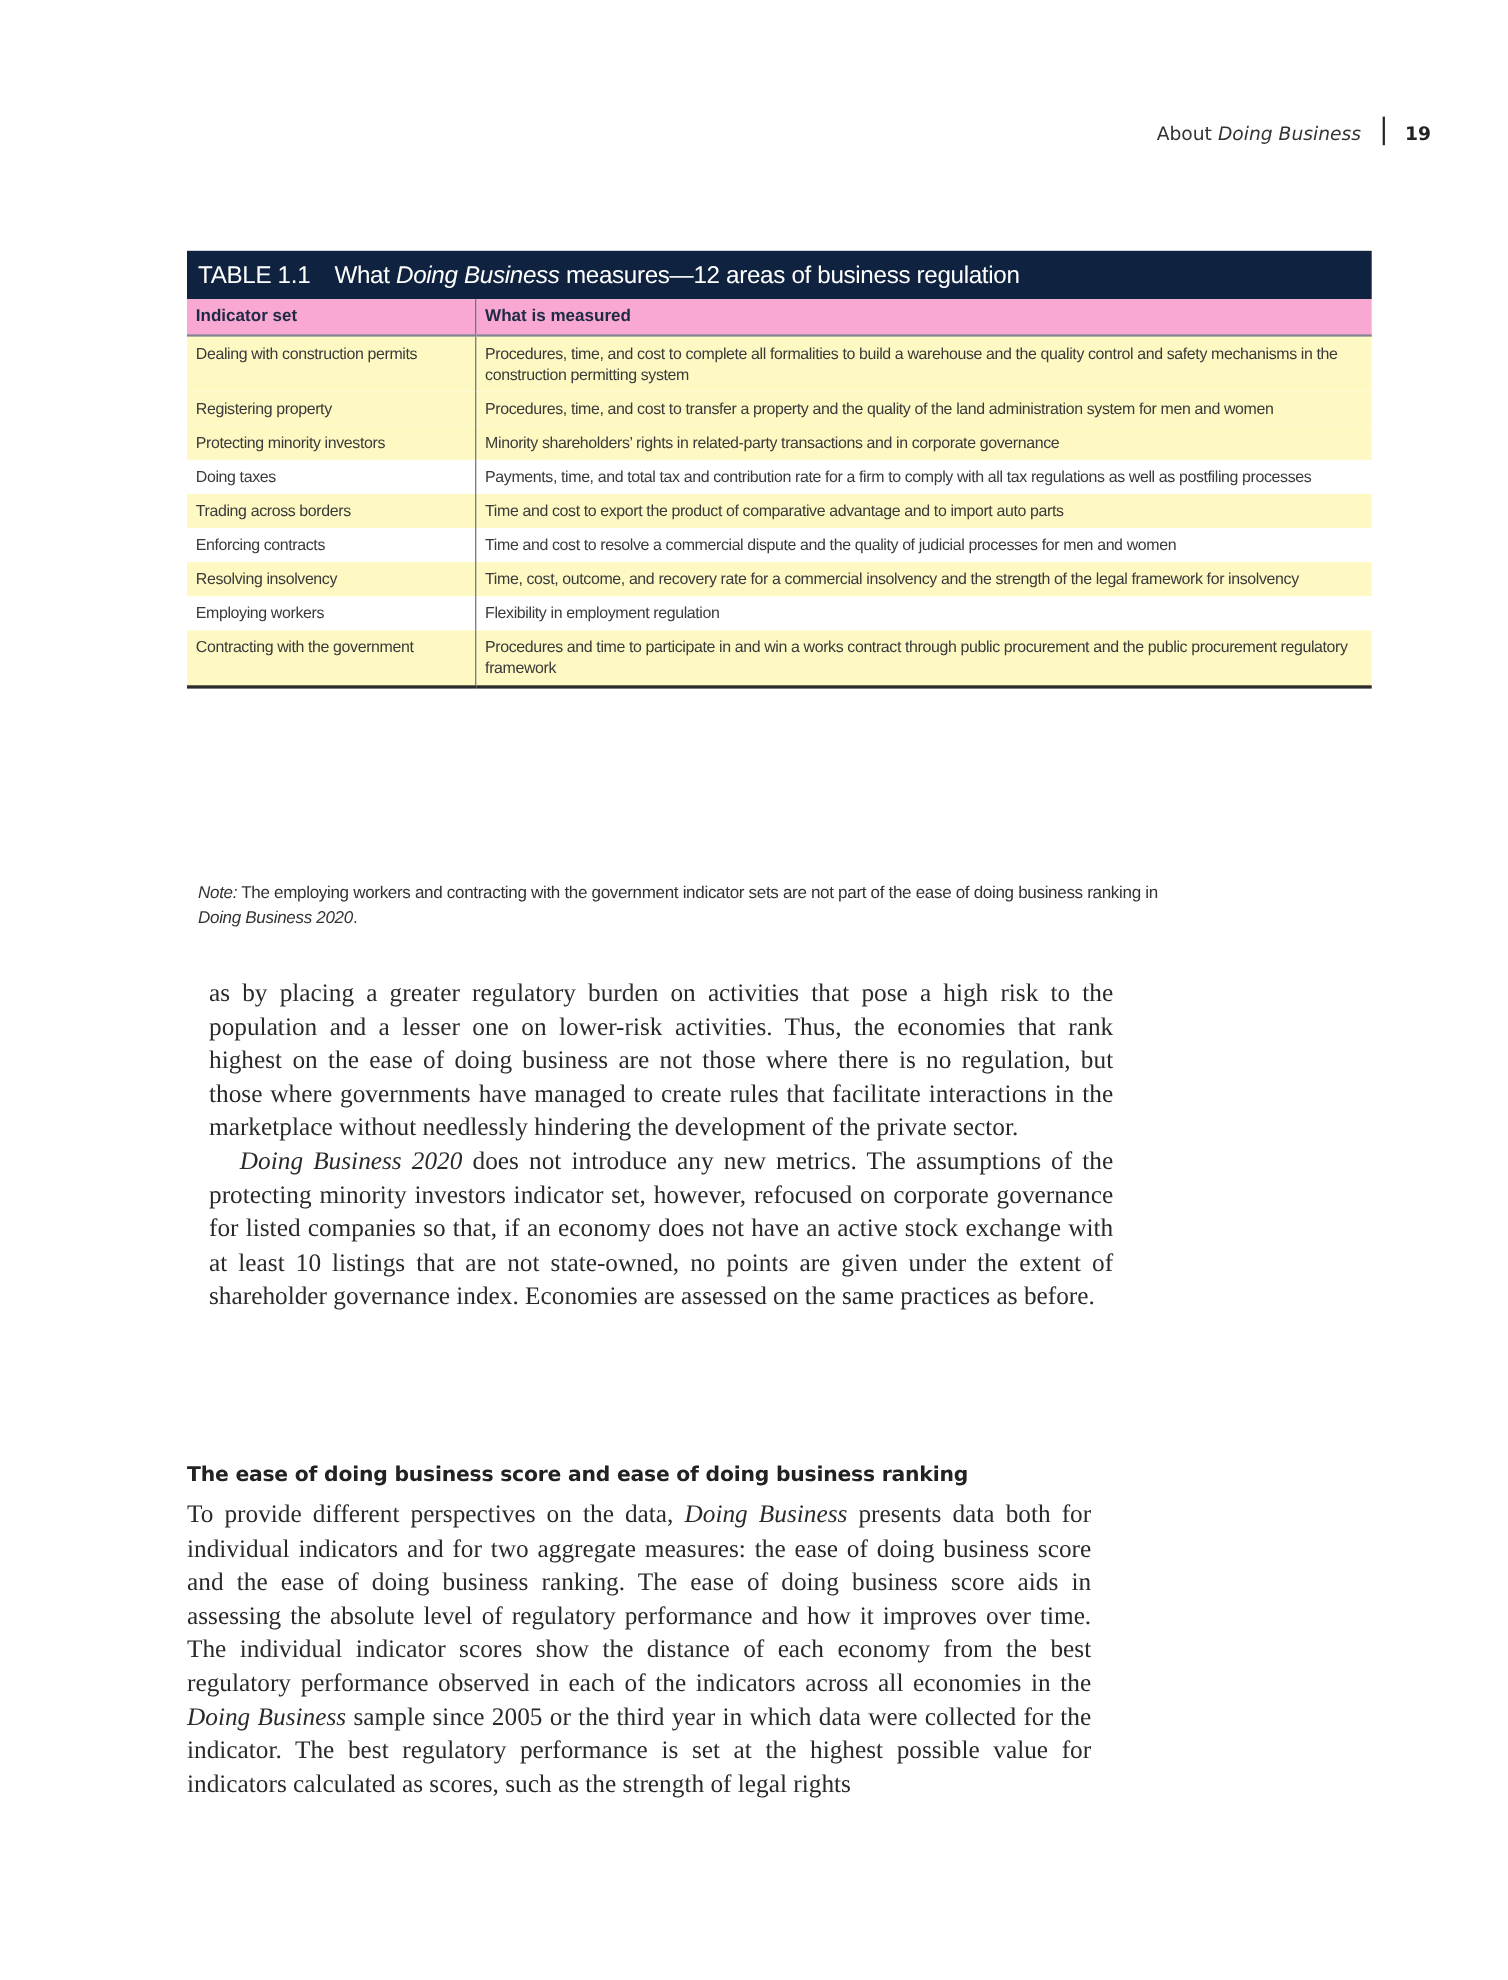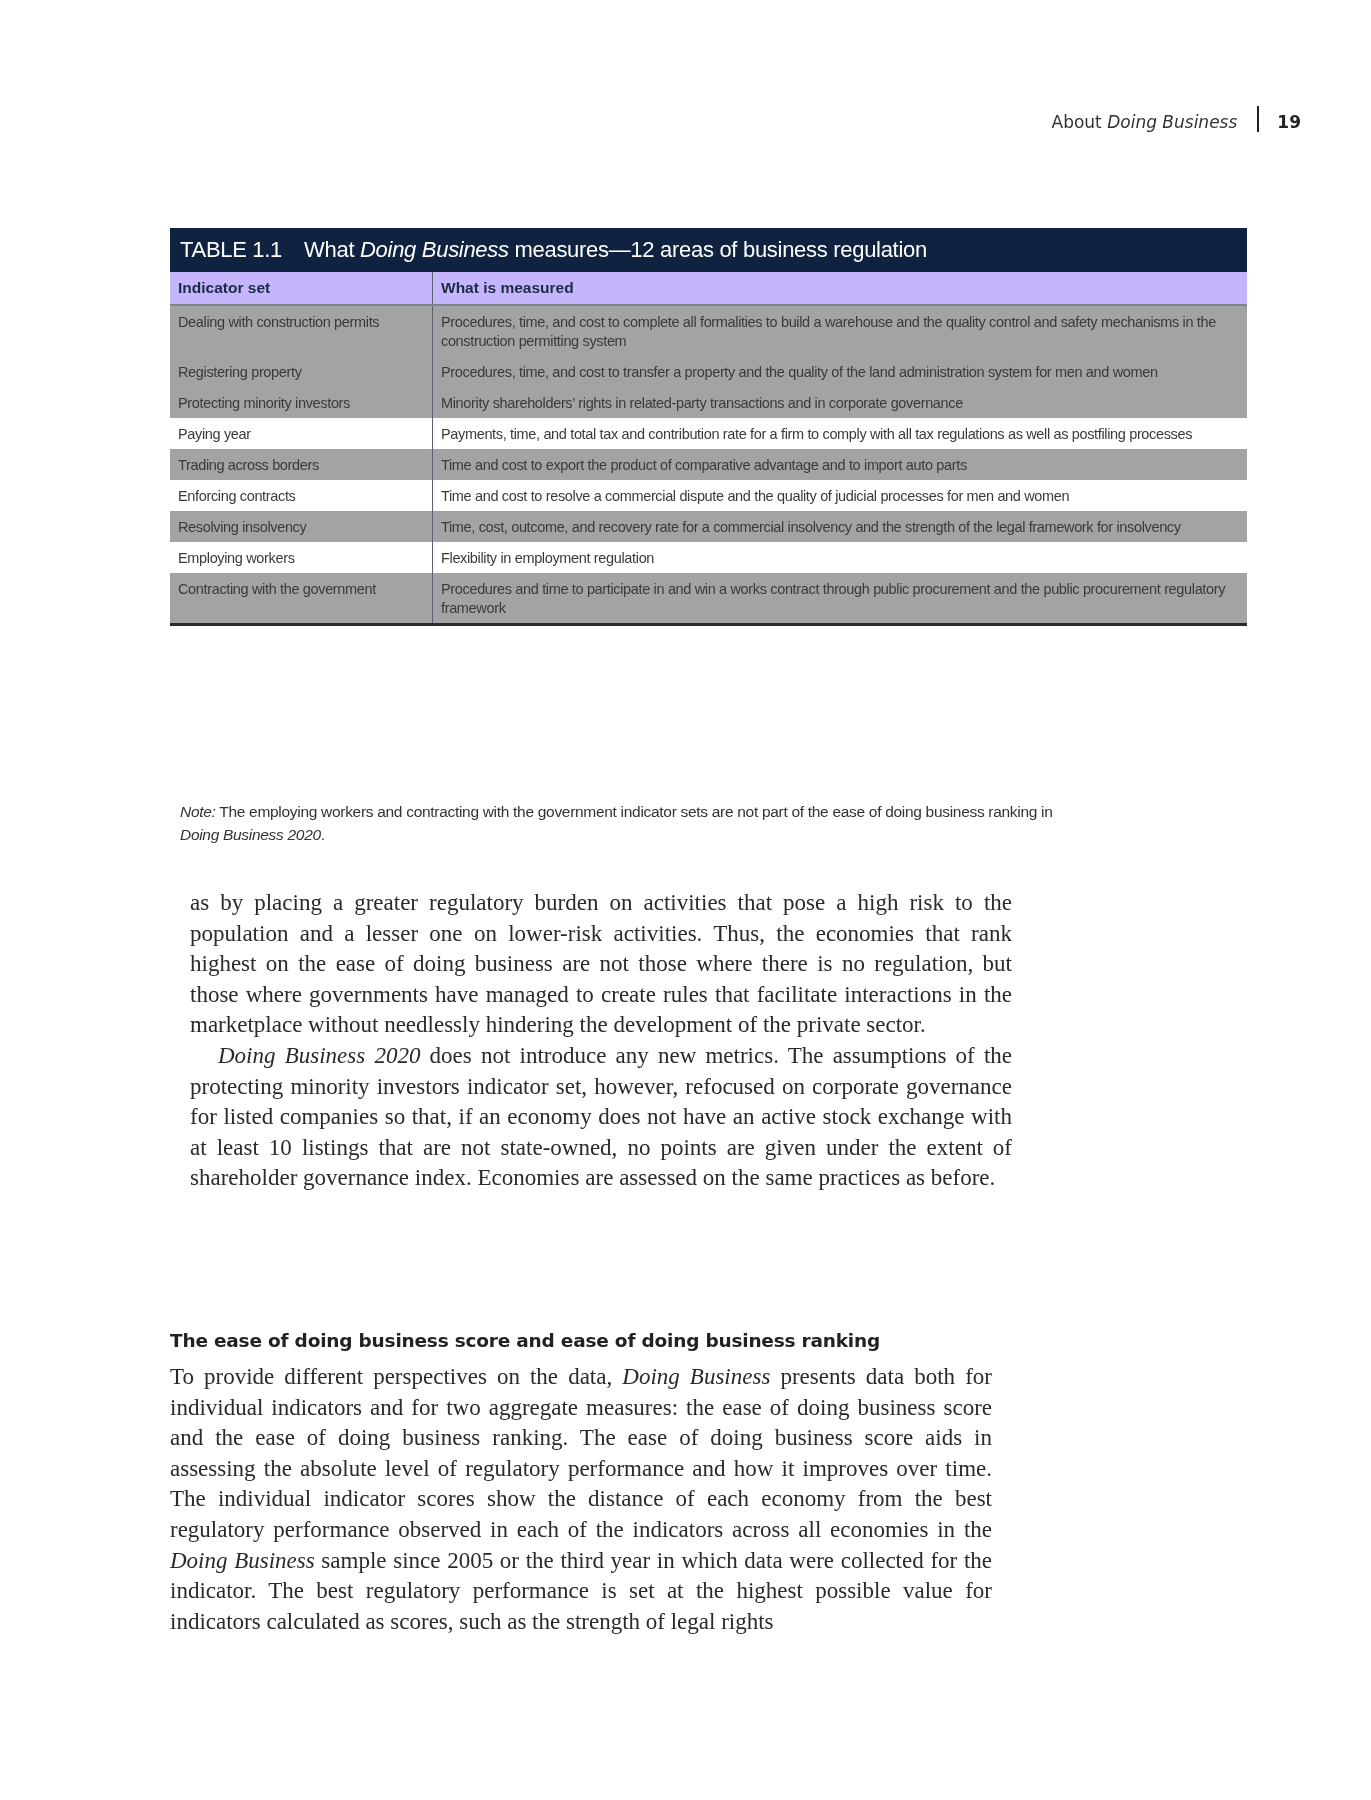--- a/index.html
+++ b/index.html
@@ -20,29 +20,29 @@
     background: #0f2340; color: #ffffff; height: 44px;
     display: flex; align-items: center; padding-left: 10px;
     font-family: "Liberation Sans", sans-serif; font-size: 22px; letter-spacing: -0.3px;
     transform-origin: left;
   }
   .table-title .num { margin-right: 22px; }
   .table-title i { font-style: italic; }
 
   table.measures { width: 100%; border-collapse: collapse; font-family: "Liberation Sans", sans-serif; }
   table.measures th {
-    background: #c4b5fd; text-align: left; font-size: 15.5px; font-weight: bold; color: #1d2a44;
+    background: #f9a8d4; text-align: left; font-size: 15.5px; font-weight: bold; color: #1d2a44;
     height: 32px; padding: 0 8px; border-bottom: 2px solid #7d8391;
   }
   table.measures td {
     font-size: 14.5px; color: #3a3a3a; vertical-align: top; padding: 7px 8px 5px 8px;
     line-height: 19px; letter-spacing: -0.35px;
   }
   table.measures td.col1, table.measures th.col1 { width: 246px; border-right: 1px solid #5b6170; }
-  table.measures tr.alt td { background: #a3a3a3; }
+  table.measures tr.alt td { background: #fef9c3; }
   table.measures tr.last td { border-bottom: 3px solid #2b2b2b; }
 
   .note {
     position: absolute; left: 180px; top: 800px; width: 1000px;
     font-family: "Liberation Sans", sans-serif; font-size: 15.5px; line-height: 23px; color: #333; letter-spacing: -0.3px;
   }
   .note i { font-style: italic; }
 
   .body-text {
     position: absolute; left: 170px; width: 822px;
@@ -85,21 +85,21 @@
         </tr>
       <tr class="alt">
           <td class="col1">Registering property</td>
           <td>Procedures, time, and cost to transfer a property and the quality of the land administration system for men and women</td>
         </tr>
       <tr class="alt">
           <td class="col1">Protecting minority investors</td>
           <td>Minority shareholders’ rights in related-party transactions and in corporate governance</td>
         </tr>
       <tr>
-          <td class="col1">Paying year</td>
+          <td class="col1">Doing taxes</td>
           <td>Payments, time, and total tax and contribution rate for a firm to comply with all tax regulations as well as postfiling processes</td>
         </tr>
       <tr class="alt">
           <td class="col1">Trading across borders</td>
           <td>Time and cost to export the product of comparative advantage and to import auto parts</td>
         </tr>
       <tr>
           <td class="col1">Enforcing contracts</td>
           <td>Time and cost to resolve a commercial dispute and the quality of judicial processes for men and women</td>
         </tr>

